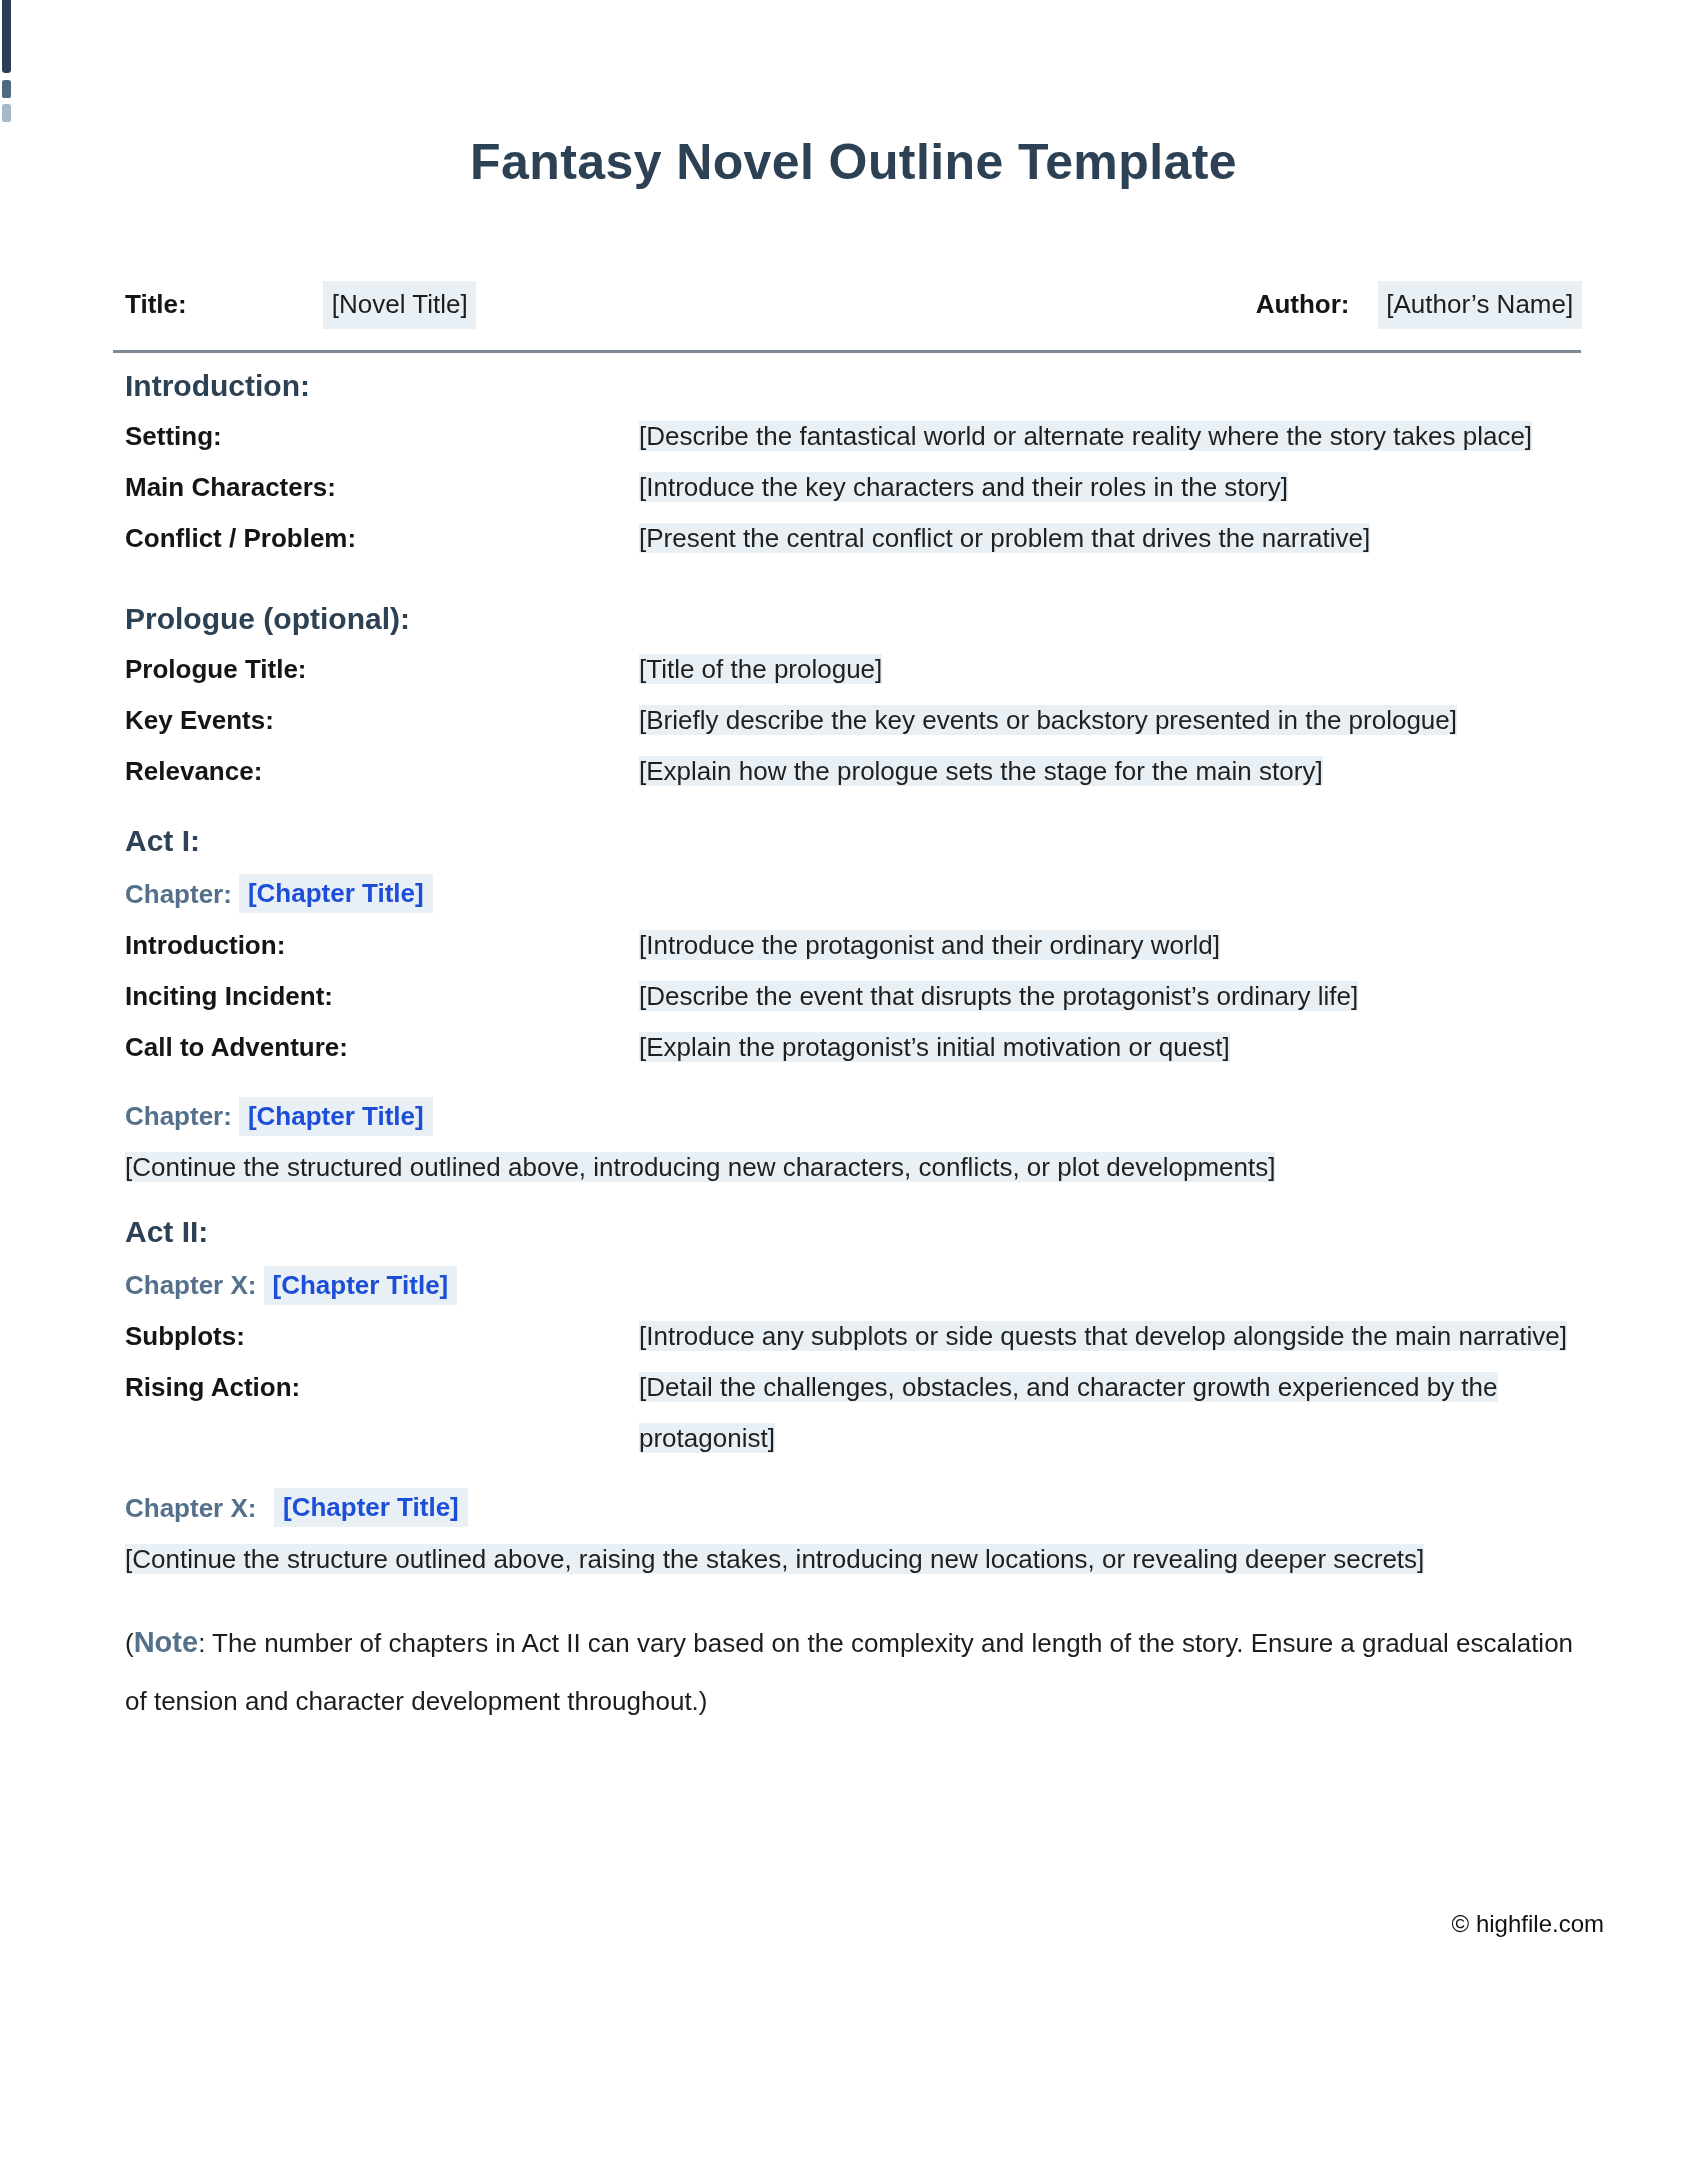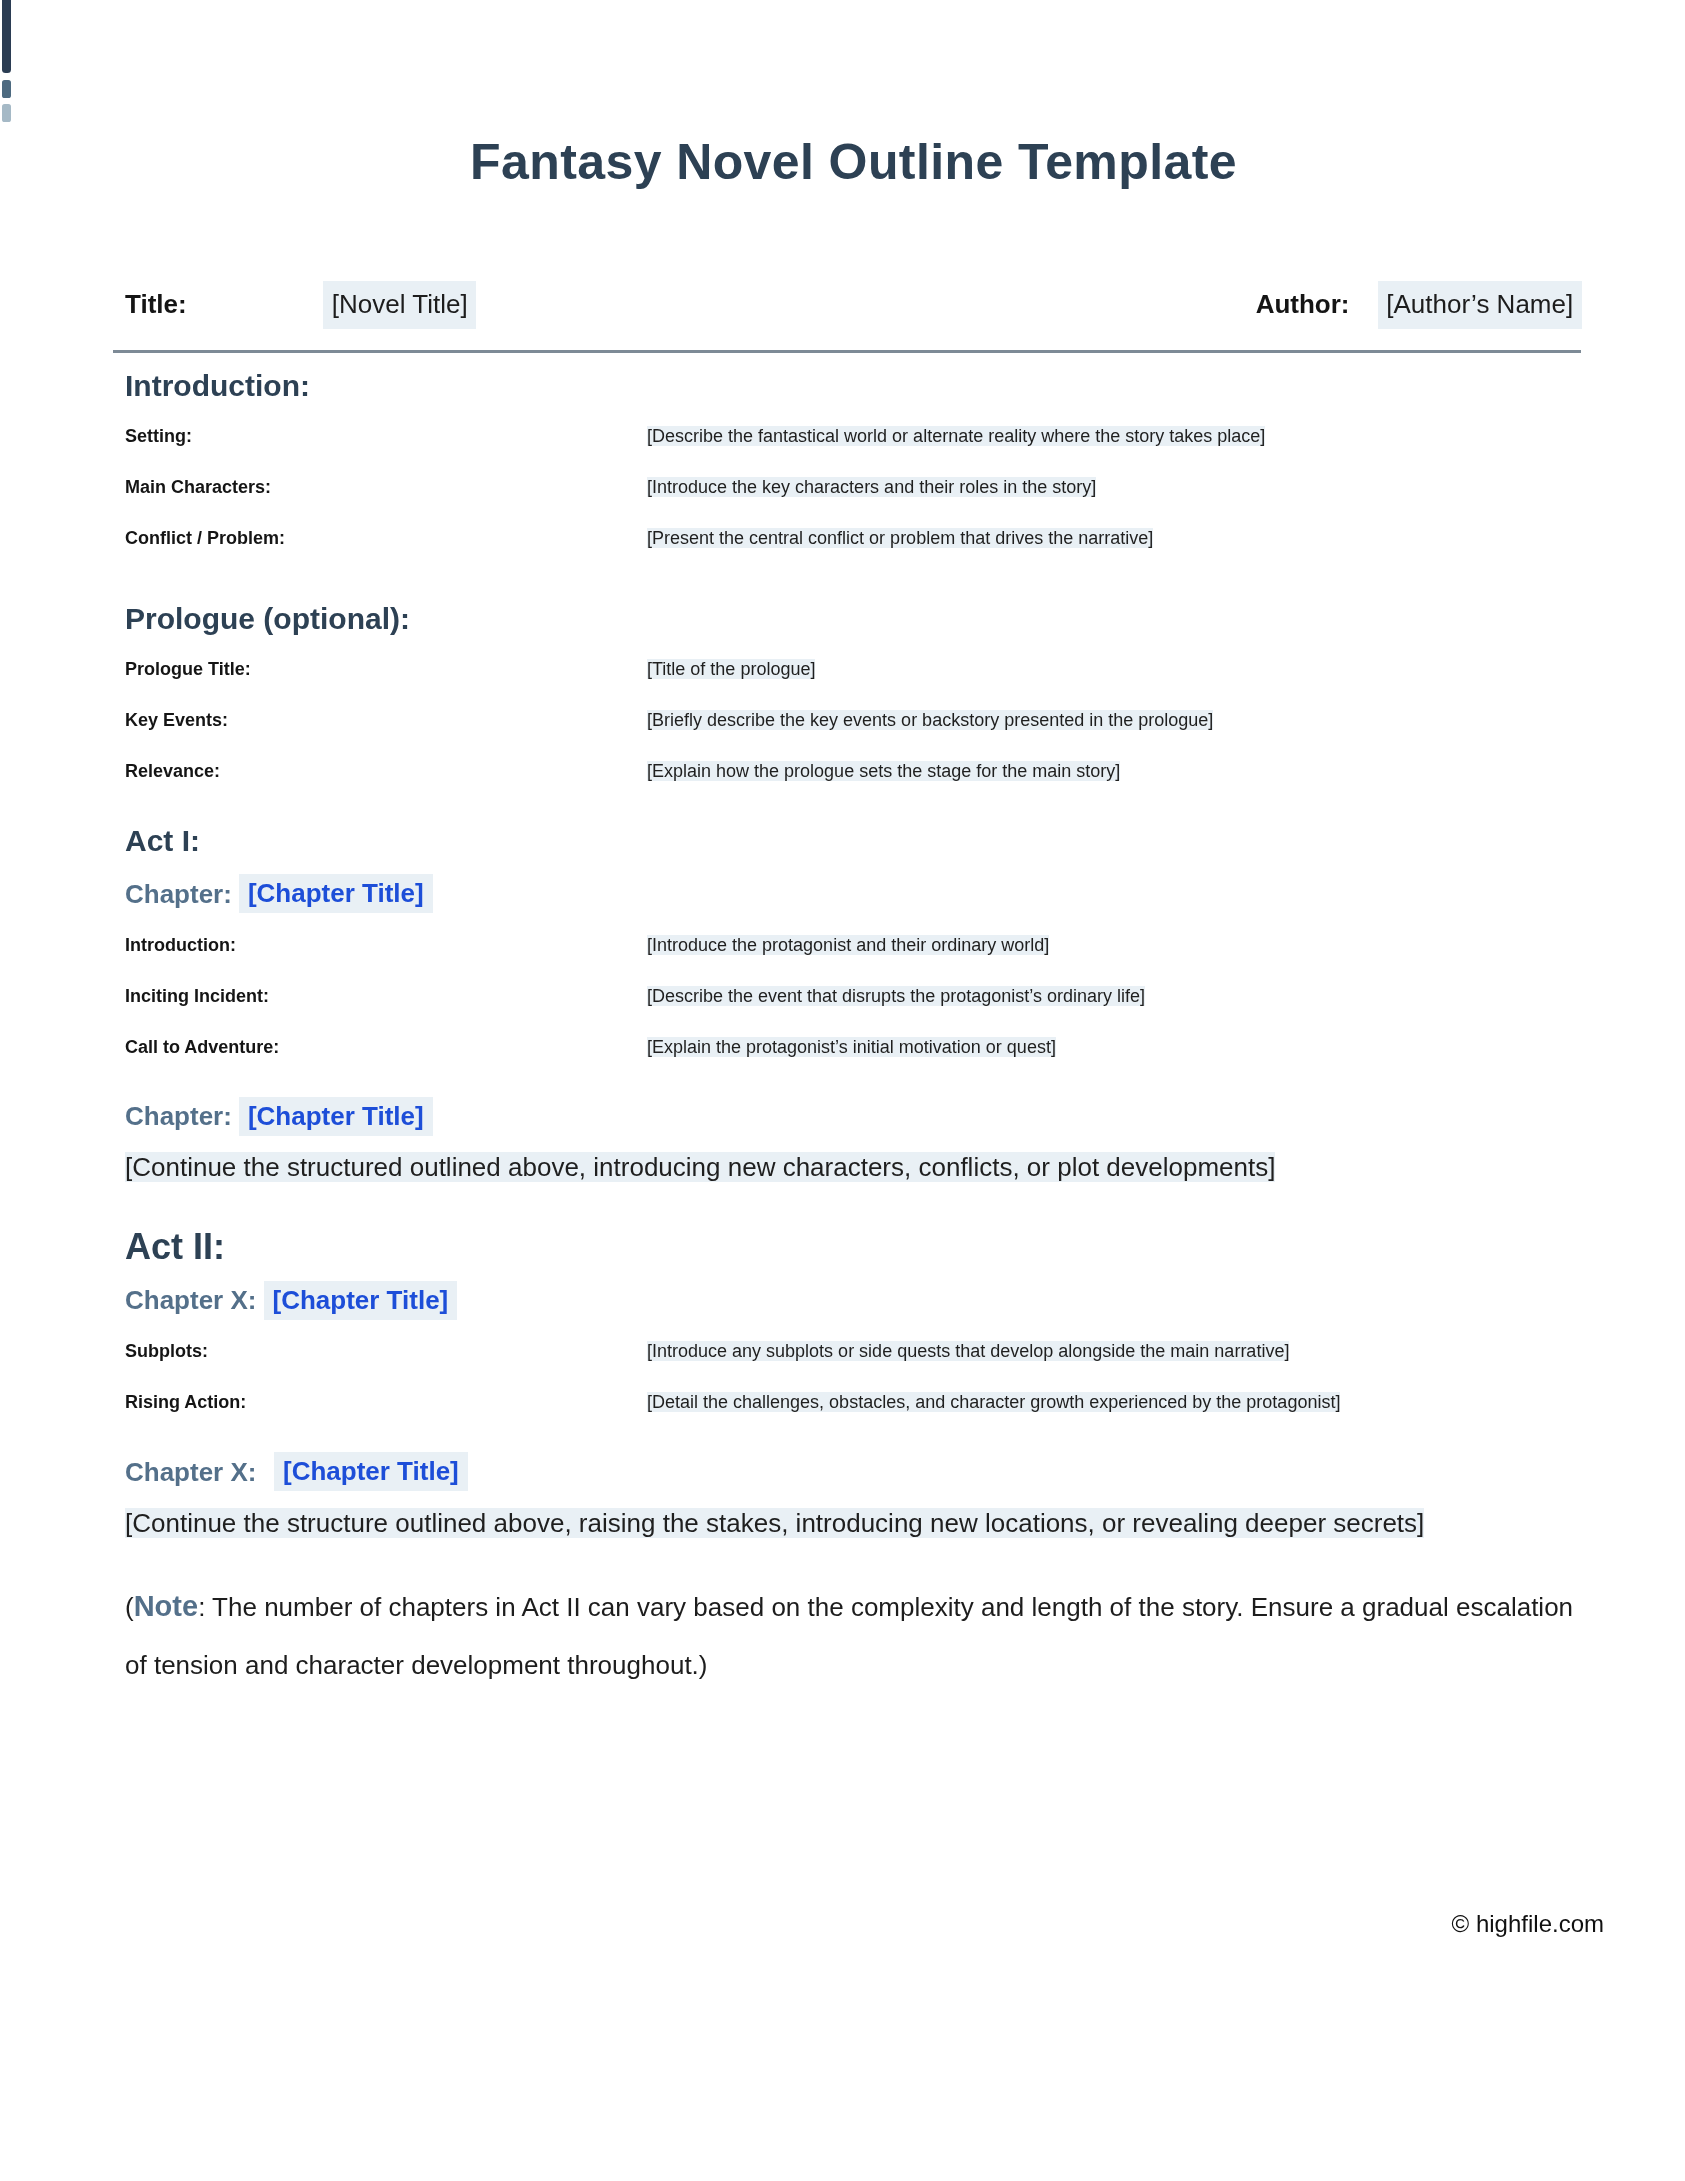--- a/index.html
+++ b/index.html
@@ -33,29 +33,29 @@
 
   .hl { background:#e9f0f5; }
   .pad-hl { padding:4.4px 8.8px; }
 
   .rule { border:none; border-top:3.5px solid #7d8a96; margin:21px 0 0 -12.3px; width:1468px; height:0; }
 
   .sec-heading { font-size:30px; font-weight:700; color:#2d4154; line-height:51px; margin:0; }
   .mt-first  { margin-top:7px; }
   .mt-sec    { margin-top:29px; }
   .mt-act1   { margin-top:18.4px; }
-  .act2-heading { font-size:36px; line-height:56px; margin-top:26px; }
+  .act2-heading { font-size:30px; line-height:56px; margin-top:11px; }
 
   .chapter-line { font-size:26px; font-weight:700; color:#54708a; line-height:51px; }
   .chapter-line .hl { color:#1d4ed8; }
   .mt-chap-a { margin-top:2.6px; }
   .mt-chap-b { margin-top:18.4px; }
   .gap-wide { margin-left:10.5px; }
 
-  .field-row { display:flex; font-size:18px; line-height:51px;gap:8px; }
+  .field-row { display:flex; font-size:26px; line-height:51px; }
   .field-label { flex:0 0 514px; font-weight:700; color:#151515; }
   .field-value { flex:1; color:#1f1f1f; }
 
   .continue-par { font-size:26px; line-height:51px; color:#1f1f1f; margin:0; }
 
   .note-par { font-size:26px; line-height:58px; color:#1d1d1d; margin-top:28px; }
   .note-word { color:#54708a; font-weight:700; font-size:29px; }
 
   .copyright { position:absolute; right:81px; bottom:47px; font-size:24px; color:#111111; }
 </style>

